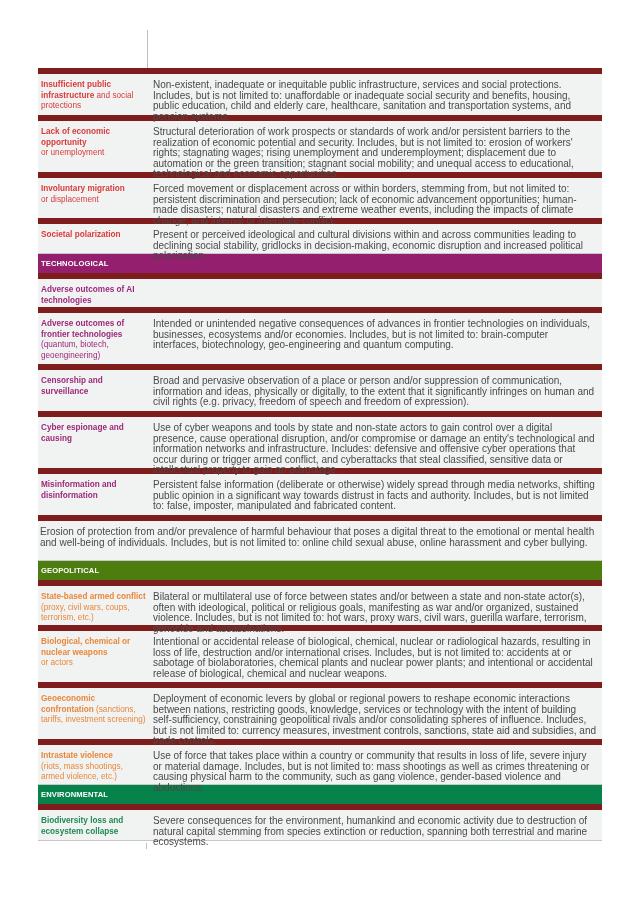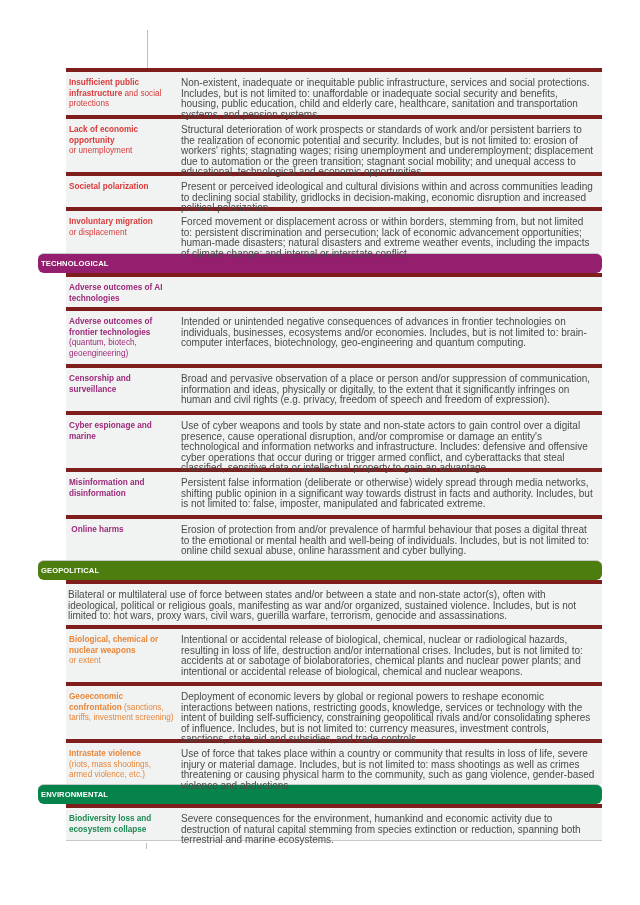--- a/index.html
+++ b/index.html
@@ -1,26 +1,26 @@
 <!DOCTYPE html>
 <html><head>
   <meta charset="utf-8">
   <style>
     html, body { margin: 0; padding: 0; background: #ffffff; }
     body { width: 640px; height: 905px; position: relative; overflow: hidden;
            font-family: "Liberation Sans", sans-serif; color: #444; }
     .topline { position: absolute; left: 147px; top: 30px; width: 1px; height: 38px; background: #bdbdbd; }
     .bottick { position: absolute; left: 146px; top: 843px; width: 1px; height: 6px; background: #bdbdbd; }
     .table { position: absolute; left: 38px; top: 68px; width: 564px; }
-    .row { display: flex; background: #f1f2f2; border-top: 4px solid #7f1d1d; box-sizing: border-box; margin-left: 28px; }
+    .row { display: flex; background: #f1f2f2; border-top: 6px solid #7f1d1d; box-sizing: border-box; }
     .row.last { border-bottom: 1px solid #c8c8c8; }
     .label { width: 105px; padding: 6px 5px 6px 3px; font-size: 8.2px; line-height: 10.6px; box-sizing: content-box; }
     .label b { font-weight: bold; }
     .desc { flex: 1; padding: 6px 6px 6px 2px; font-size: 10px; line-height: 10.6px; color: #4a4a4a; }
-    .cat { height: 20px; color: #fff; font-size: 7.6px; font-weight: bold; line-height: 20px; padding-left: 3px; letter-spacing: 0.1px; border-top: 1px solid #c8c8c8; box-sizing: border-box; border-radius: 6px; }
+    .cat { height: 20px; color: #fff; font-size: 7.6px; font-weight: bold; line-height: 20px; padding-left: 3px; letter-spacing: 0.1px; border-top: 1px solid #c8c8c8; box-sizing: border-box; }
     .societal .label { color: #d93a3a; }
     .tech .label { color: #9c2a7a; }
     .geo .label { color: #e8873b; }
     .env .label { color: #1d8a52; }
     .light { font-weight: normal; }
   </style>
 </head>
 <body>
 
 <div class="topline"></div>
@@ -28,60 +28,60 @@
 <div class="table">
 
   <div class="row societal" style="height:47px">
     <div class="label"><b>Insufficient public infrastructure</b><span class="light"> and social protections</span></div>
     <div class="desc">Non-existent, inadequate or inequitable public infrastructure, services and social protections. Includes, but is not limited to: unaffordable or inadequate social security and benefits, housing, public education, child and elderly care, healthcare, sanitation and transportation systems, and pension systems.</div>
   </div>
   <div class="row societal" style="height:57px">
     <div class="label"><b>Lack of economic opportunity</b><br><span class="light"> or unemployment</span></div>
     <div class="desc">Structural deterioration of work prospects or standards of work and/or persistent barriers to the realization of economic potential and security. Includes, but is not limited to: erosion of workers' rights; stagnating wages; rising unemployment and underemployment; displacement due to automation or the green transition; stagnant social mobility; and unequal access to educational, technological and economic opportunities.</div>
   </div>
+  <div class="row societal" style="height:46px">
+    <div class="label"><b>Involuntary migration</b><br><span class="light"> or displacement</span></div>
+    <div class="desc">Forced movement or displacement across or within borders, stemming from, but not limited to: persistent discrimination and persecution; lack of economic advancement opportunities; human-made disasters; natural disasters and extreme weather events, including the impacts of climate change; and internal or interstate conflict.</div>
+  </div>
   <div class="row societal" style="height:35px">
     <div class="label"><b>Societal polarization</b></div>
     <div class="desc">Present or perceived ideological and cultural divisions within and across communities leading to declining social stability, gridlocks in decision-making, economic disruption and increased political polarization.</div>
-  </div>
-  <div class="row societal" style="height:46px">
-    <div class="label"><b>Involuntary migration</b><br><span class="light"> or displacement</span></div>
-    <div class="desc">Forced movement or displacement across or within borders, stemming from, but not limited to: persistent discrimination and persecution; lack of economic advancement opportunities; human-made disasters; natural disasters and extreme weather events, including the impacts of climate change; and internal or interstate conflict.</div>
   </div>
 
   <div class="cat" style="background:#931f6e">TECHNOLOGICAL</div>
   <div class="row tech" style="height:34px">
     <div class="label"><b>Adverse outcomes of AI technologies</b></div>
   </div>
   <div class="row tech" style="height:57px">
     <div class="label"><b>Adverse outcomes of frontier technologies</b><span class="light"> (quantum, biotech, geoengineering)</span></div>
     <div class="desc">Intended or unintended negative consequences of advances in frontier technologies on individuals, businesses, ecosystems and/or economies. Includes, but is not limited to: brain-computer interfaces, biotechnology, geo-engineering and quantum computing.</div>
   </div>
   <div class="row tech" style="height:47px">
     <div class="label"><b>Censorship and surveillance</b></div>
     <div class="desc">Broad and pervasive observation of a place or person and/or suppression of communication, information and ideas, physically or digitally, to the extent that it significantly infringes on human and civil rights (e.g. privacy, freedom of speech and freedom of expression).</div>
   </div>
   <div class="row tech" style="height:57px">
-    <div class="label"><b>Cyber espionage and marine</b></div>
+    <div class="label"><b>Cyber espionage and causing</b></div>
     <div class="desc">Use of cyber weapons and tools by state and non-state actors to gain control over a digital presence, cause operational disruption, and/or compromise or damage an entity's technological and information networks and infrastructure. Includes: defensive and offensive cyber operations that occur during or trigger armed conflict, and cyberattacks that steal classified, sensitive data or intellectual property to gain an advantage.</div>
   </div>
   <div class="row tech" style="height:47px">
     <div class="label"><b>Misinformation and disinformation</b></div>
-    <div class="desc">Persistent false information (deliberate or otherwise) widely spread through media networks, shifting public opinion in a significant way towards distrust in facts and authority. Includes, but is not limited to: false, imposter, manipulated and fabricated extreme.</div>
+    <div class="desc">Persistent false information (deliberate or otherwise) widely spread through media networks, shifting public opinion in a significant way towards distrust in facts and authority. Includes, but is not limited to: false, imposter, manipulated and fabricated content.</div>
   </div>
   <div class="row tech" style="height:45px">
-    <div class="label"><b style="white-space:pre"> Online harms</b></div>
     <div class="desc">Erosion of protection from and/or prevalence of harmful behaviour that poses a digital threat to the emotional or mental health and well-being of individuals. Includes, but is not limited to: online child sexual abuse, online harassment and cyber bullying.</div>
   </div>
 
   <div class="cat" style="background:#4d7c0f">GEOPOLITICAL</div>
   <div class="row geo" style="height:45px">
+    <div class="label"><b>State-based armed conflict</b><span class="light"> (proxy, civil wars, coups, terrorism, etc.)</span></div>
     <div class="desc">Bilateral or multilateral use of force between states and/or between a state and non-state actor(s), often with ideological, political or religious goals, manifesting as war and/or organized, sustained violence. Includes, but is not limited to: hot wars, proxy wars, civil wars, guerilla warfare, terrorism, genocide and assassinations.</div>
   </div>
   <div class="row geo" style="height:57px">
-    <div class="label"><b>Biological, chemical or nuclear weapons</b><br><span class="light"> or extent</span></div>
+    <div class="label"><b>Biological, chemical or nuclear weapons</b><br><span class="light"> or actors</span></div>
     <div class="desc">Intentional or accidental release of biological, chemical, nuclear or radiological hazards, resulting in loss of life, destruction and/or international crises. Includes, but is not limited to: accidents at or sabotage of biolaboratories, chemical plants and nuclear power plants; and intentional or accidental release of biological, chemical and nuclear weapons.</div>
   </div>
   <div class="row geo" style="height:57px">
     <div class="label"><b>Geoeconomic confrontation</b><span class="light"> (sanctions, tariffs, investment screening)</span></div>
     <div class="desc">Deployment of economic levers by global or regional powers to reshape economic interactions between nations, restricting goods, knowledge, services or technology with the intent of building self-sufficiency, constraining geopolitical rivals and/or consolidating spheres of influence. Includes, but is not limited to: currency measures, investment controls, sanctions, state aid and subsidies, and trade controls.</div>
   </div>
   <div class="row geo" style="height:45px">
     <div class="label"><b>Intrastate violence</b><br><span class="light"> (riots, mass shootings, armed violence, etc.)</span></div>
     <div class="desc">Use of force that takes place within a country or community that results in loss of life, severe injury or material damage. Includes, but is not limited to: mass shootings as well as crimes threatening or causing physical harm to the community, such as gang violence, gender-based violence and abductions.</div>
   </div>

